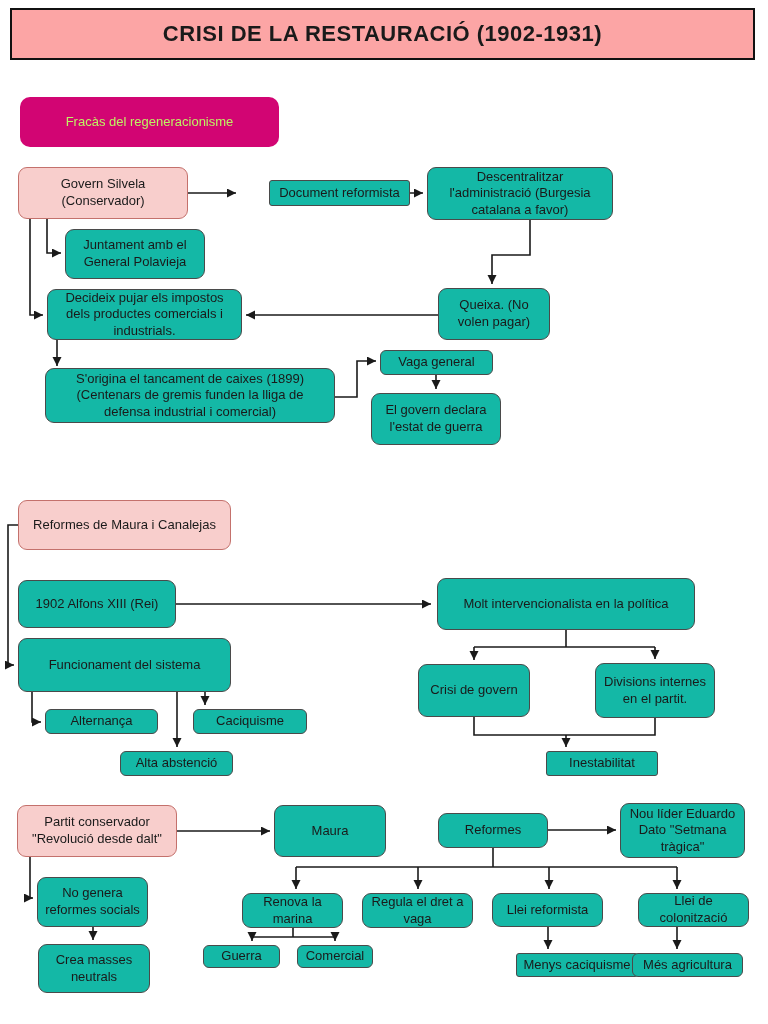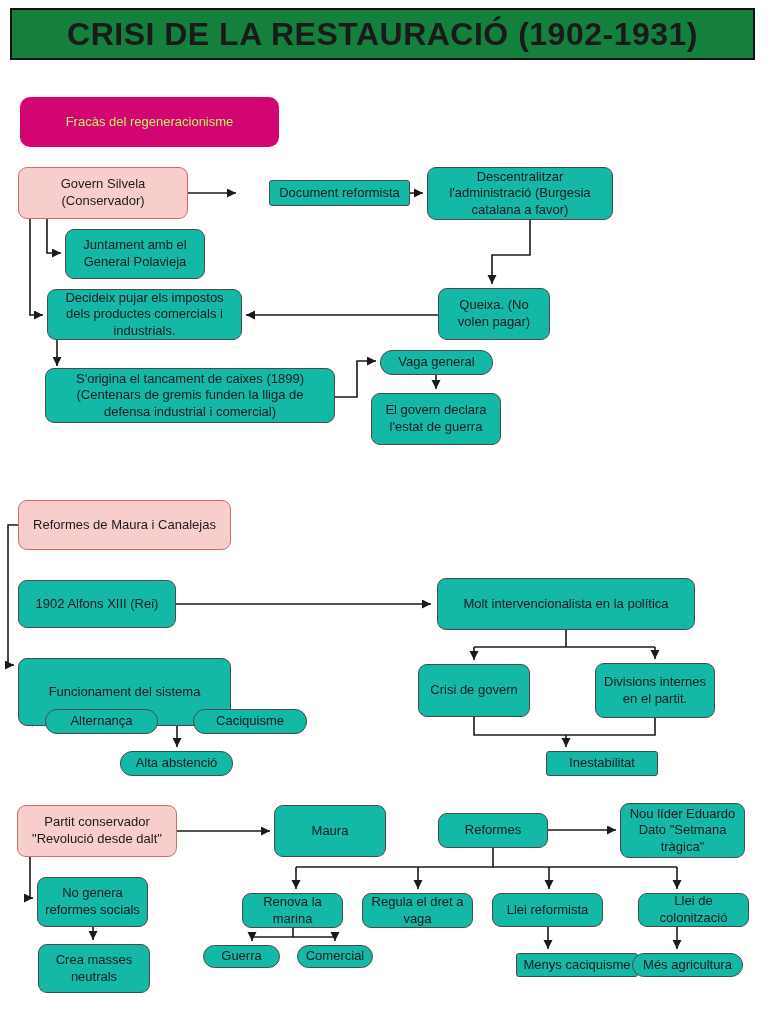--- a/index.html
+++ b/index.html
@@ -7,30 +7,30 @@
     position:relative;width:768px;height:1024px;background:var(--background,#fff);
     font-family:"Liberation Sans","DejaVu Sans",sans-serif;color:#1a1a1a;overflow:hidden;
   }
   #edges{position:absolute;left:0;top:0;pointer-events:none;}
   .node{
     position:absolute;box-sizing:border-box;display:flex;align-items:center;justify-content:center;
     text-align:center;font-size:13px;line-height:1.28;padding:2px 6px;
     background:#14b8a6;border:1.6px solid var(--node_stroke,#4a4a4a);border-radius:9px;
   }
   .r3{border-radius:3px;margin-left:29px;}
-  .r6{border-radius:12px;}
+  .r6{border-radius:6px;}
   .pink{background:var(--pink_fill,#F8CECC);border-color:var(--pink_stroke,#C4716C);padding-left:6px;}
   .magenta{
     background:var(--accent_magenta,#D20573);border:none;color:#bef264;border-radius:10px;
     justify-content:center;
   }
   .title-box{
     position:absolute;left:10px;top:8px;width:745px;height:52px;box-sizing:border-box;
-    border:2px solid #111;background:#15803d;display:flex;align-items:center;justify-content:center;
-    font-size:32px;font-weight:bold;letter-spacing:.5px;
+    border:2px solid #111;background:#fca5a5;display:flex;align-items:center;justify-content:center;
+    font-size:22px;font-weight:bold;letter-spacing:.5px;
   }
 </style>
 </head>
 <body>
 
 <div id="canvas">
 
   <div class="title-box">CRISI DE LA RESTAURACIÓ (1902-1931)</div>
 
   <svg id="edges" width="768" height="1024" viewBox="0 0 768 1024">
@@ -98,21 +98,21 @@
   <div class="node r6" style="left:380px;top:350px;width:113px;height:25px">Vaga general</div>
 
   <div class="node" style="left:371px;top:393px;width:130px;height:52px">El govern declara l'estat de guerra</div>
 
   <div class="node pink" style="left:18px;top:500px;width:213px;height:50px">Reformes de Maura i Canalejas</div>
 
   <div class="node" style="left:18px;top:580px;width:158px;height:48px">1902 Alfons XIII (Rei)</div>
 
   <div class="node" style="left:437px;top:578px;width:258px;height:52px">Molt intervencionalista en la política</div>
 
-  <div class="node" style="left:18px;top:658px;width:213px;height:68px">Funcionament del sistema</div>
+  <div class="node" style="left:18px;top:638px;width:213px;height:54px">Funcionament del sistema</div>
 
   <div class="node r6" style="left:45px;top:709px;width:113px;height:25px">Alternança</div>
 
   <div class="node r6" style="left:193px;top:709px;width:114px;height:25px">Caciquisme</div>
 
   <div class="node r6" style="left:120px;top:751px;width:113px;height:25px">Alta abstenció</div>
 
   <div class="node" style="left:418px;top:664px;width:112px;height:53px">Crisi de govern</div>
 
   <div class="node" style="left:595px;top:663px;width:120px;height:55px">Divisions internes en el partit.</div>

